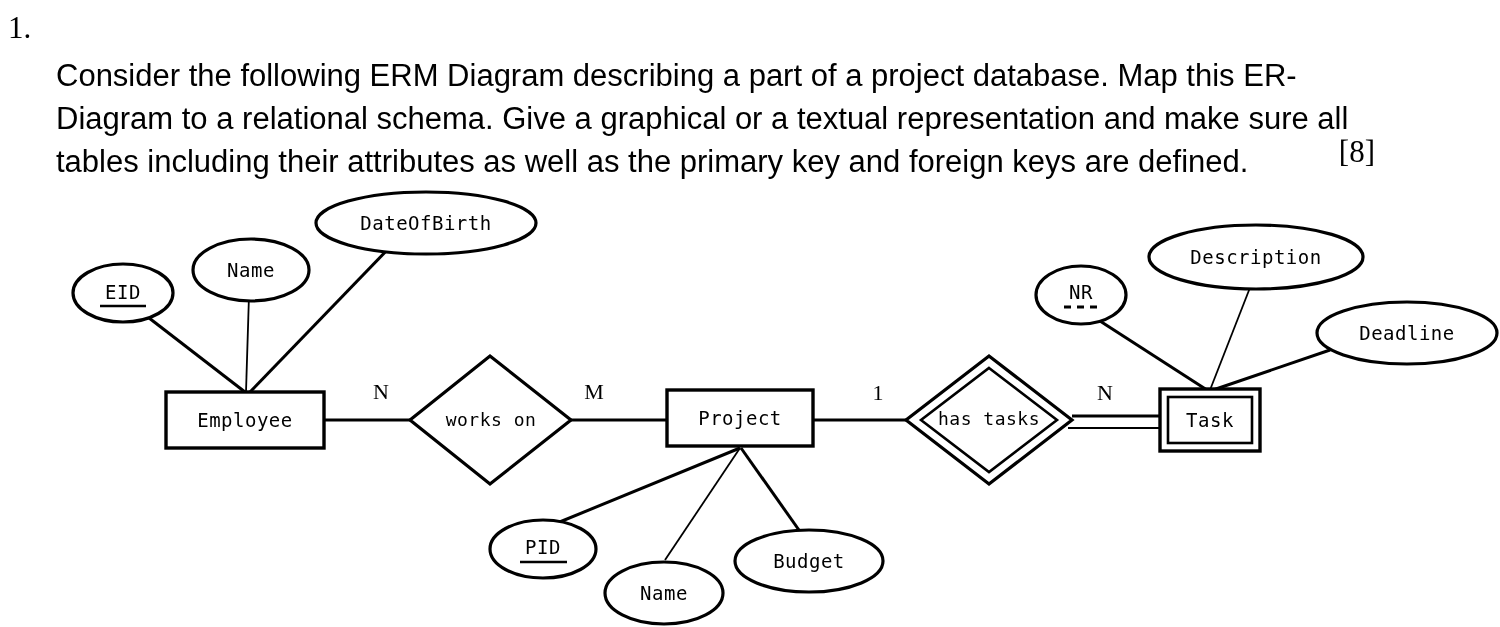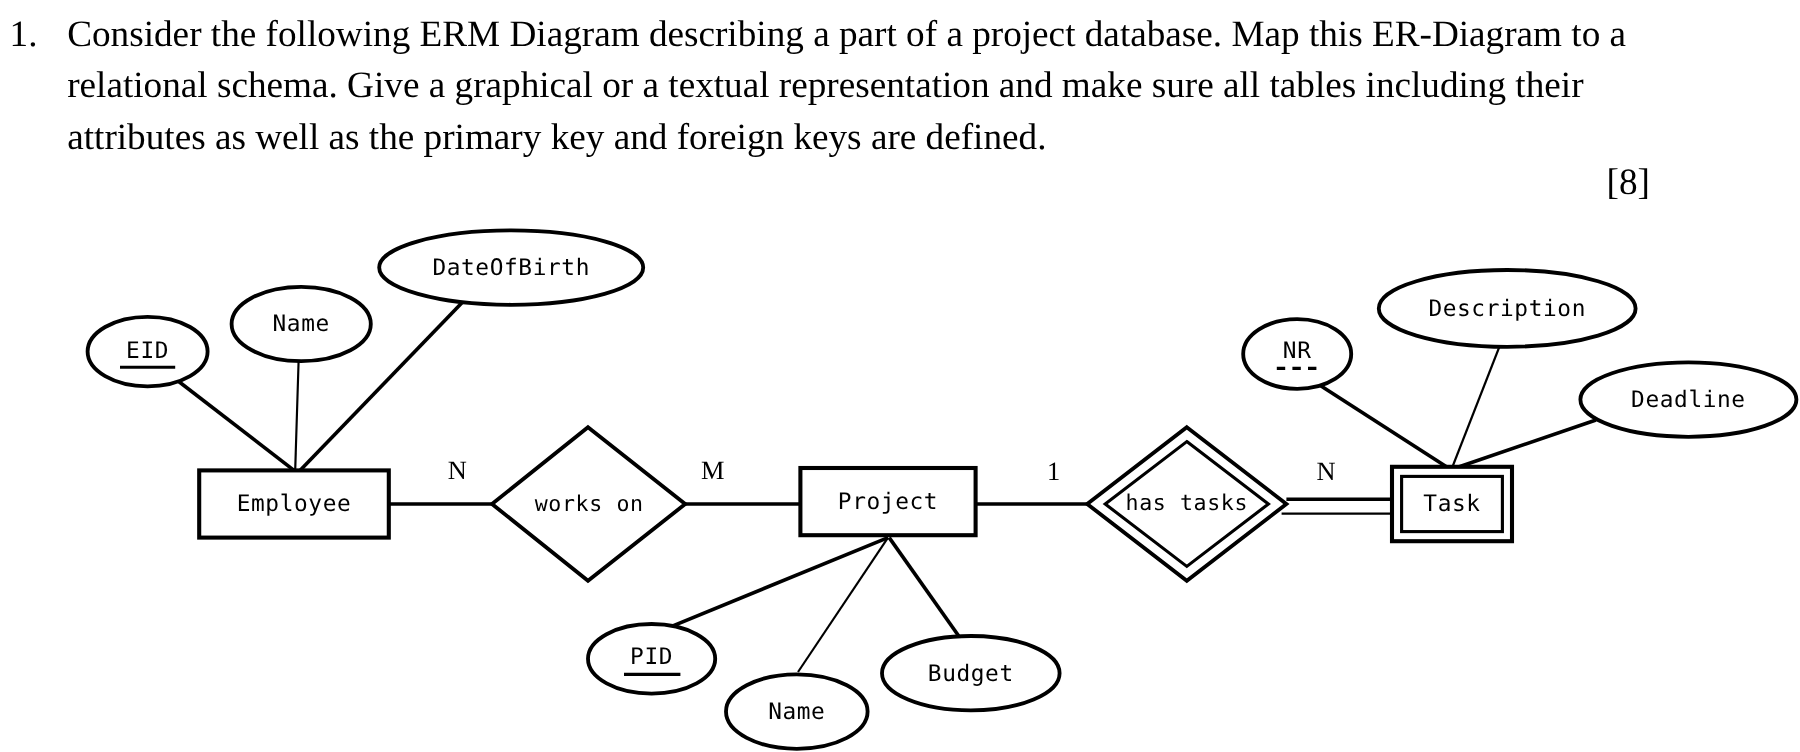--- a/index.html
+++ b/index.html
@@ -42,21 +42,22 @@
     line-height: 43px;
     font-family: "Liberation Serif", "DejaVu Serif", serif;
     box-sizing: border-box;
   }
   .q-text {
     flex: 1 1 auto;
     font-size: 31px;
     line-height: 43px;
     text-align: left;
     max-width: 1340px;
-    font-family: Liberation Serif, serif;
+    font-family: Liberation Sans, sans-serif;
+    margin-top: 48px;
   }
   .q-marks {
     position: absolute;
     left: 0;
     top: 132px;
     width: 1375px;
     text-align: right;
     font-size: 31px;
     line-height: 40px;
     font-family: "Liberation Serif", "DejaVu Serif", serif;

